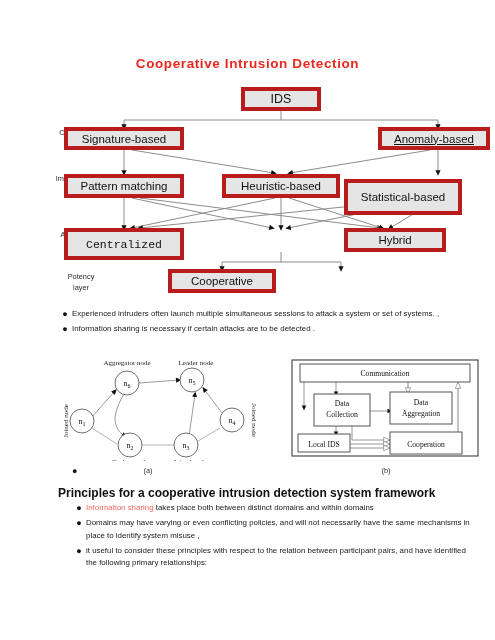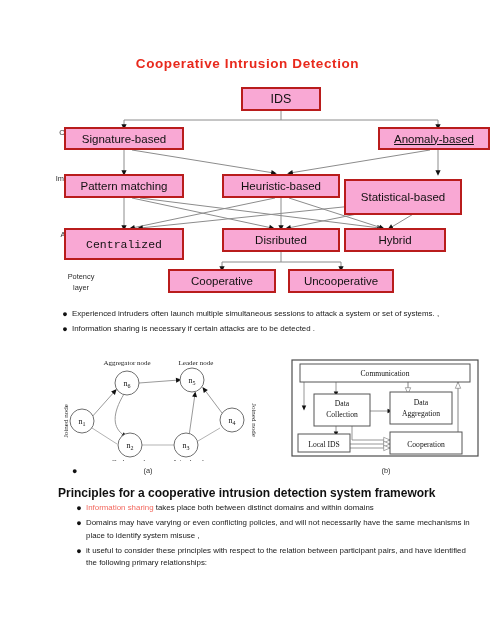--- a/index.html
+++ b/index.html
@@ -14,21 +14,21 @@
   .doc-title{
     position:absolute;left:0;top:56px;width:495px;text-align:center;
     color:#e8291c;font-weight:bold;font-size:13.5px;letter-spacing:.6px;
   }
 
   
   .diagram{position:absolute;left:0;top:78px;width:495px;height:225px;}
   .diagram svg{position:absolute;left:0;top:0;}
   .node{
     position:absolute;box-sizing:border-box;
-    border:2px solid #b91c1c;background:#f9a8d4;
+    border:4px solid #b91c1c;background:#e5e5e5;
     display:flex;align-items:center;justify-content:center;
     font-size:11.5px;color:#111;white-space:nowrap;
   }
   .layer-label{
     position:absolute;text-align:center;font-size:7.4px;color:#2b2b2b;
     line-height:1.45;width:78px;
   }
 
   
   .bullets{position:absolute;font-size:7.9px;line-height:1.62;color:#1a1a1a;}
@@ -118,25 +118,23 @@
     <div class="node" style="left:241px;top:9px;width:80px;height:24px;font-size:12.5px;">IDS</div>
 
     <div class="node" style="left:64px;top:49px;width:120px;height:23px;">Signature-based</div>
     <div class="node" style="left:378px;top:49px;width:112px;height:23px;text-decoration:underline;">Anomaly-based</div>
 
     <div class="node" style="left:64px;top:96px;width:120px;height:24px;">Pattern matching</div>
     <div class="node" style="left:222px;top:96px;width:118px;height:24px;">Heuristic-based</div>
     <div class="node" style="left:344px;top:101px;width:118px;height:36px;">Statistical-based</div>
 
     <div class="node" style="left:64px;top:150px;width:120px;height:32px;font-family:Liberation Mono, monospace;">Centralized</div>
-    <div class="node" style="left:222px;top:150px;width:118px;height:24px;">Disributed</div>
     <div class="node" style="left:344px;top:150px;width:102px;height:24px;">Hybrid</div>
 
     <div class="node" style="left:168px;top:191px;width:108px;height:24px;">Cooperative</div>
-    <div class="node" style="left:288px;top:191px;width:106px;height:24px;">Uncooperative</div>
   </div>
 
   <div class="bullets" style="left:58px;top:308px;width:412px;">
     <div class="bullet-row">
       <span class="bullet-dot">●</span>
       <span class="bullet-text">Experienced intruders often launch multiple simultaneous sessions to attack a system or set of systems. ,</span>
     </div>
     <div class="bullet-row">
       <span class="bullet-dot">●</span>
       <span class="bullet-text">Information sharing is necessary if certain attacks are to be detected .</span>

